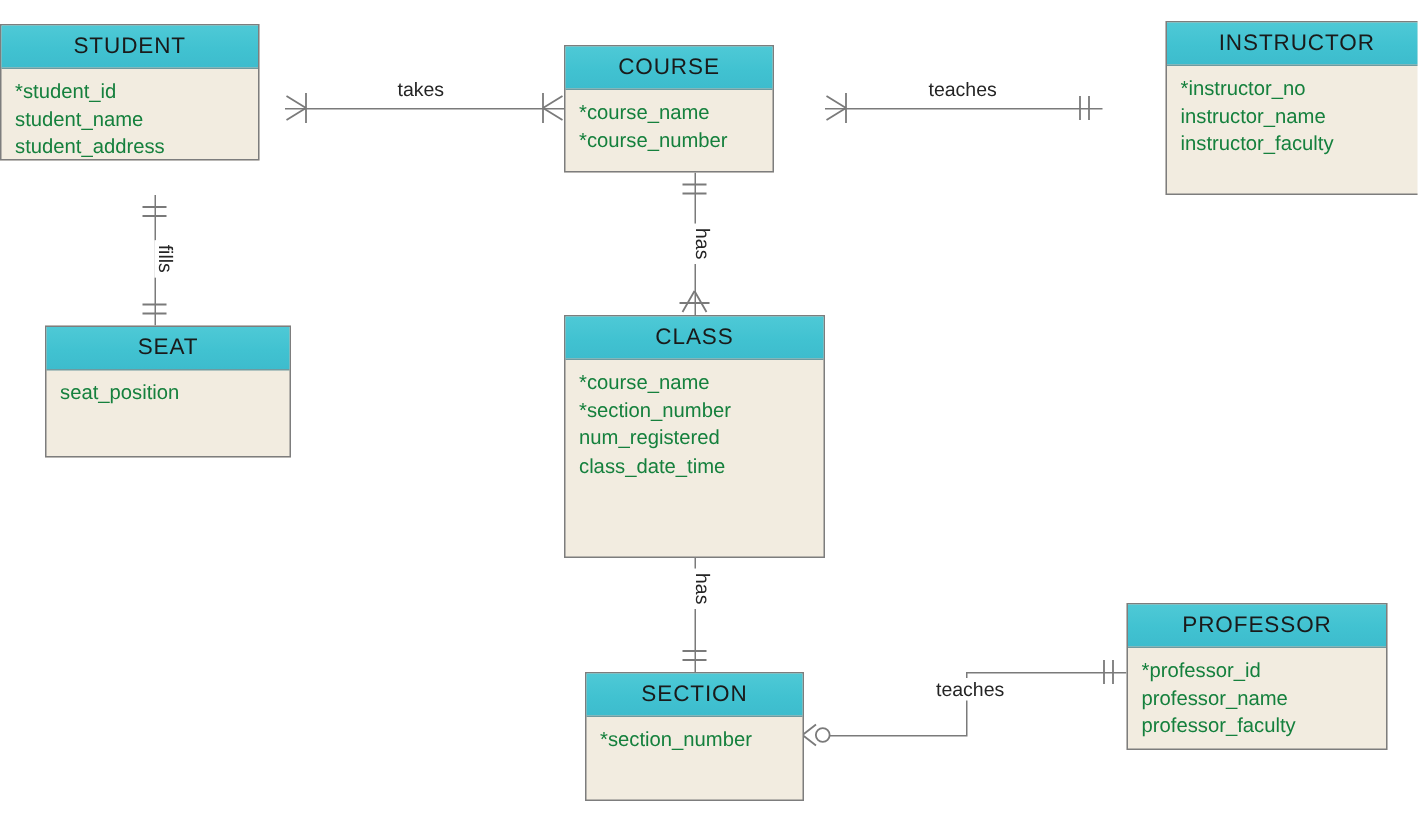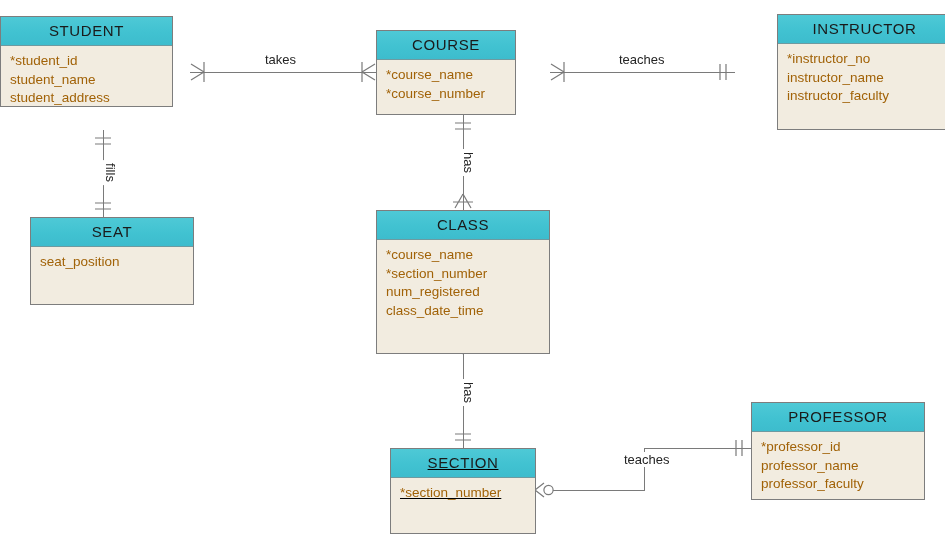--- a/index.html
+++ b/index.html
@@ -29,21 +29,21 @@
     font-size:15px;
     letter-spacing:.6px;
     background:linear-gradient(to bottom,#4ec9d6 0%,#41c2d1 55%,#3dbccd 100%);
     border-bottom:1px solid #6e9aa0;
   }
   .entity .attrs{
     box-sizing:border-box;
     padding:6px 0 4px 9px;
     font-size:13.5px;
     line-height:18.5px;
-    color:#a16207;
+    color:#15803d;
     white-space:nowrap;
   }
   .entity .attrs div{height:18.5px;}
 
   
   .ln{position:absolute;background:#7a7a7a;}
   .ln.h{height:1px;}
   .ln.v{width:1px;}
 
   
@@ -155,31 +155,31 @@
     </div>
   </div>
 
   <div class="entity" style="left:30px;top:217px;width:164px;height:88px;">
     <div class="hdr">SEAT</div>
     <div class="attrs">
       <div>seat_position</div>
     </div>
   </div>
 
-  <div class="entity" style="left:376px;top:210px;width:174px;height:144px;">
+  <div class="entity" style="left:376px;top:210px;width:174px;height:162px;">
     <div class="hdr">CLASS</div>
     <div class="attrs">
       <div>*course_name</div>
       <div>*section_number</div>
       <div>num_registered</div>
       <div>class_date_time</div>
     </div>
   </div>
 
-  <div class="entity" style="left:390px;top:448px;width:146px;height:86px;text-decoration:underline;">
+  <div class="entity" style="left:390px;top:448px;width:146px;height:86px;">
     <div class="hdr">SECTION</div>
     <div class="attrs">
       <div>*section_number</div>
     </div>
   </div>
 
   <div class="entity" style="left:751px;top:402px;width:174px;height:98px;">
     <div class="hdr">PROFESSOR</div>
     <div class="attrs">
       <div>*professor_id</div>

